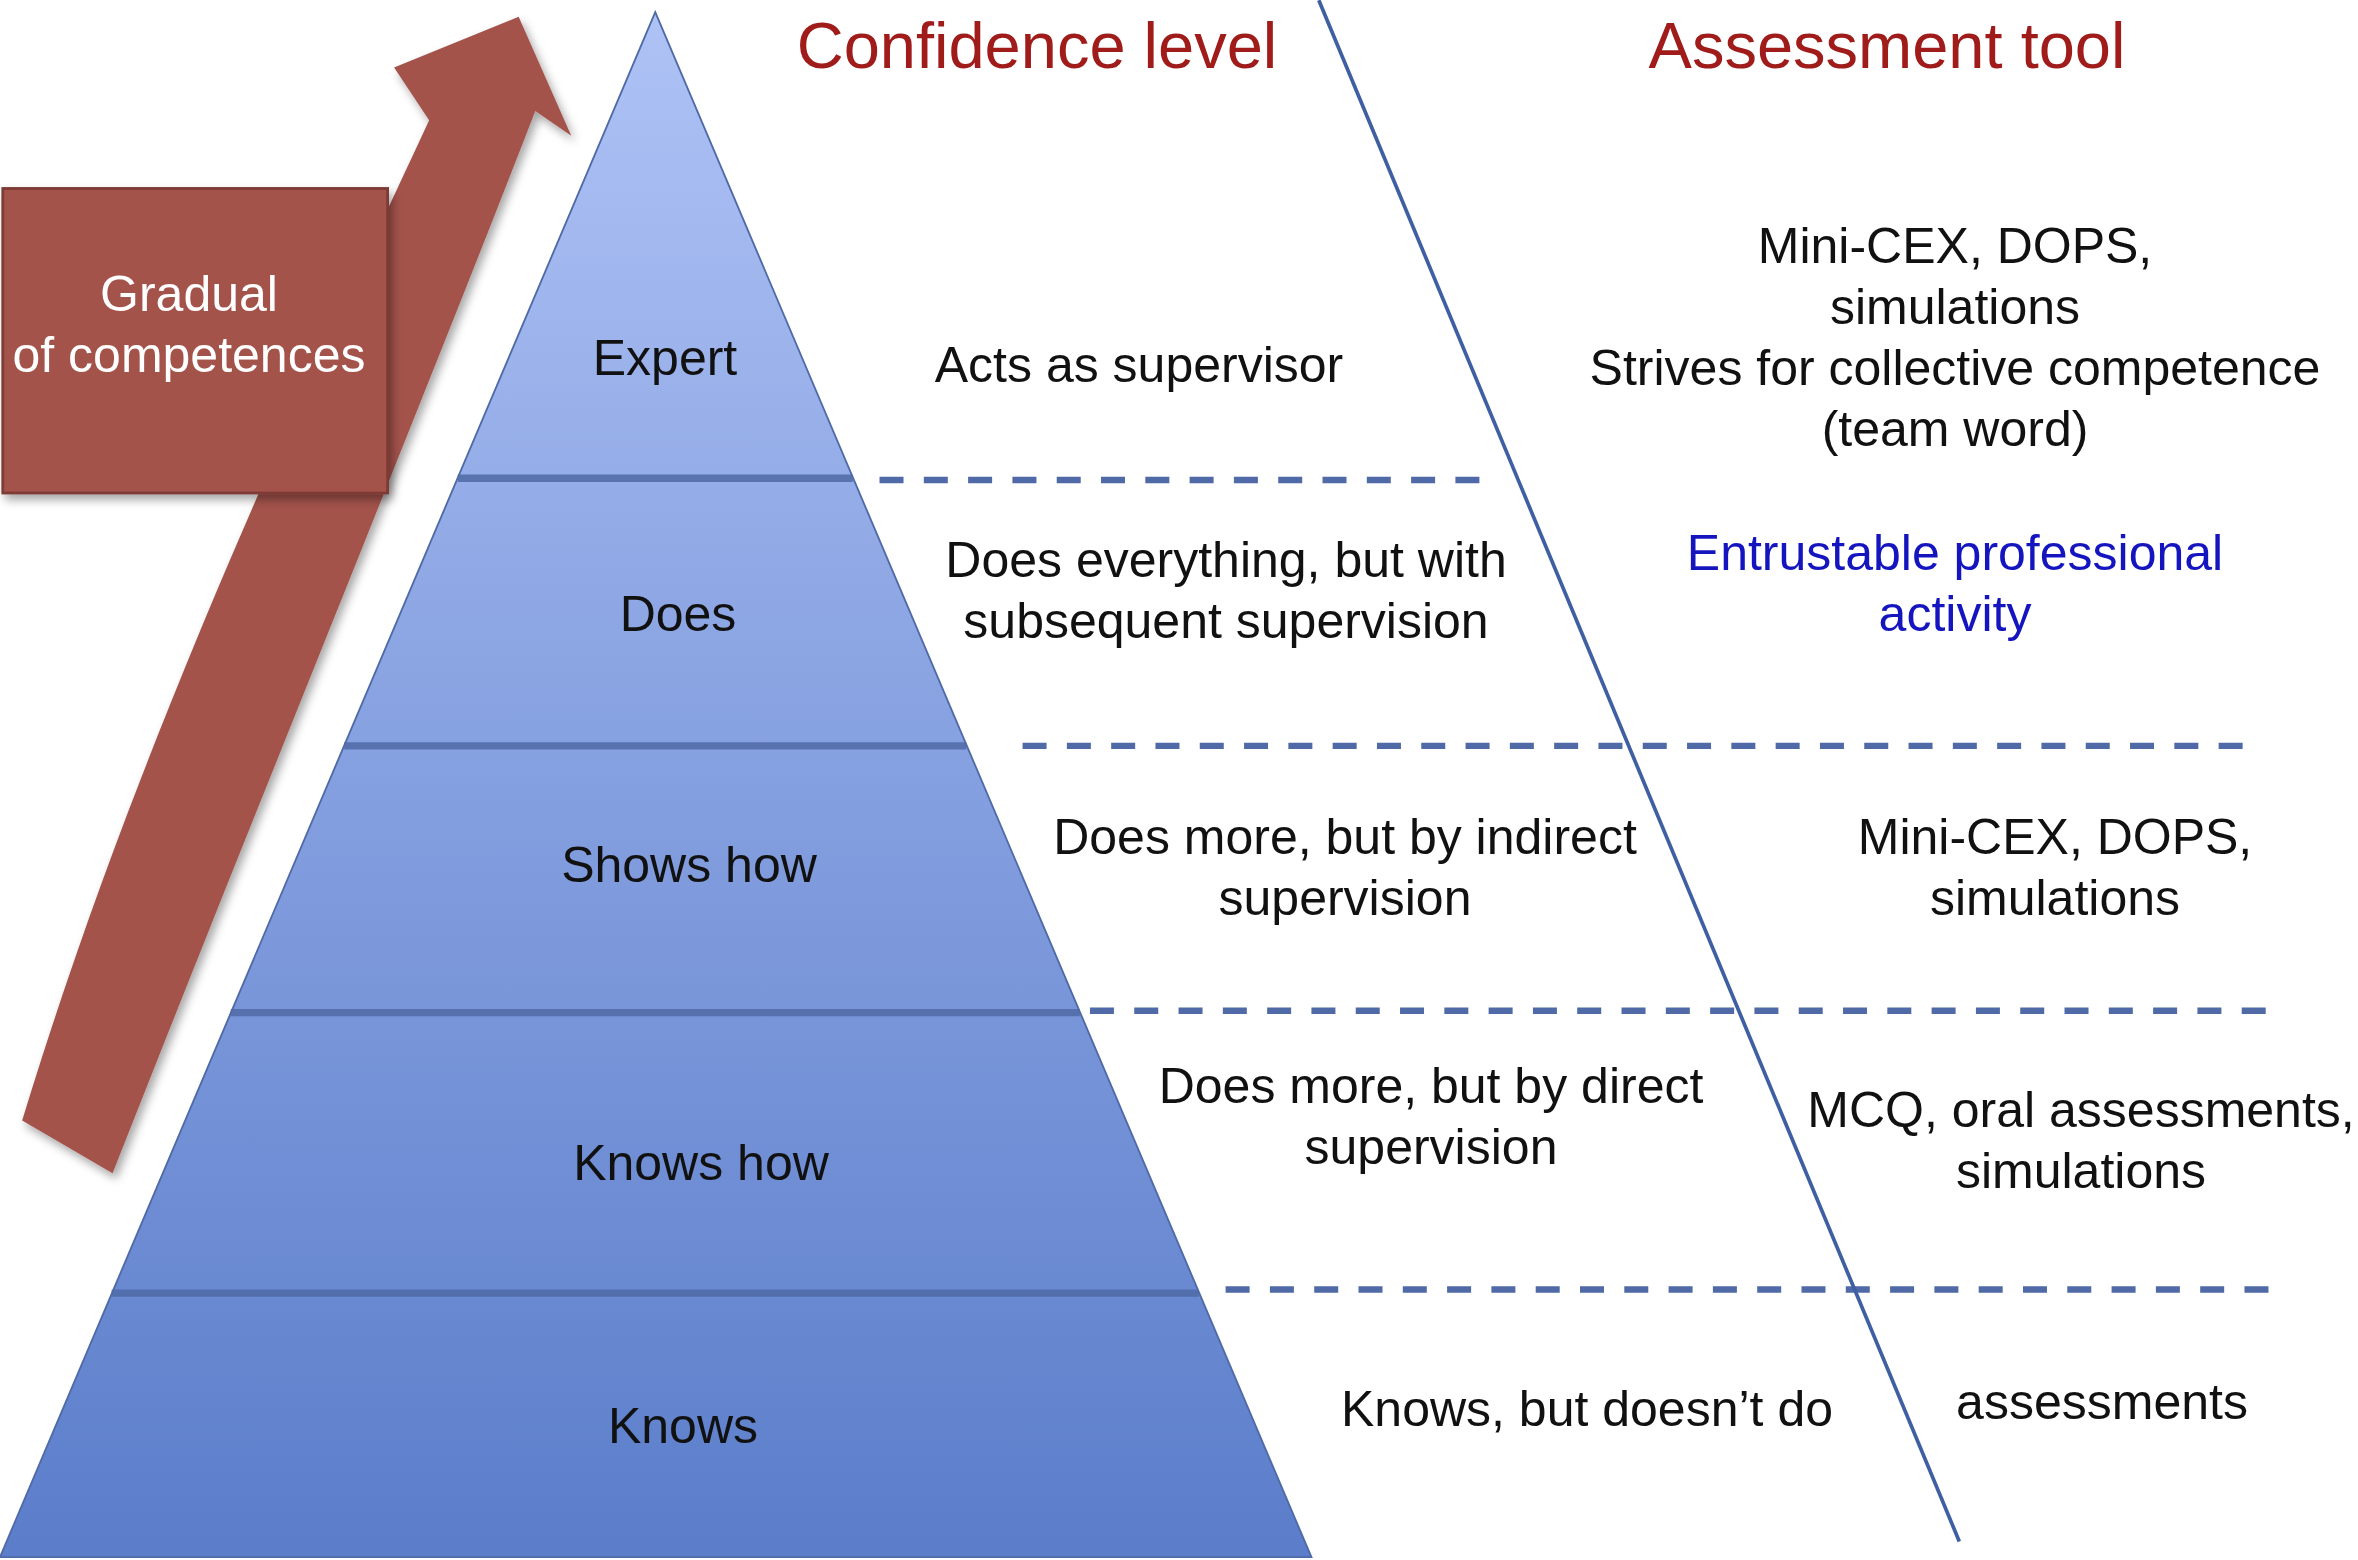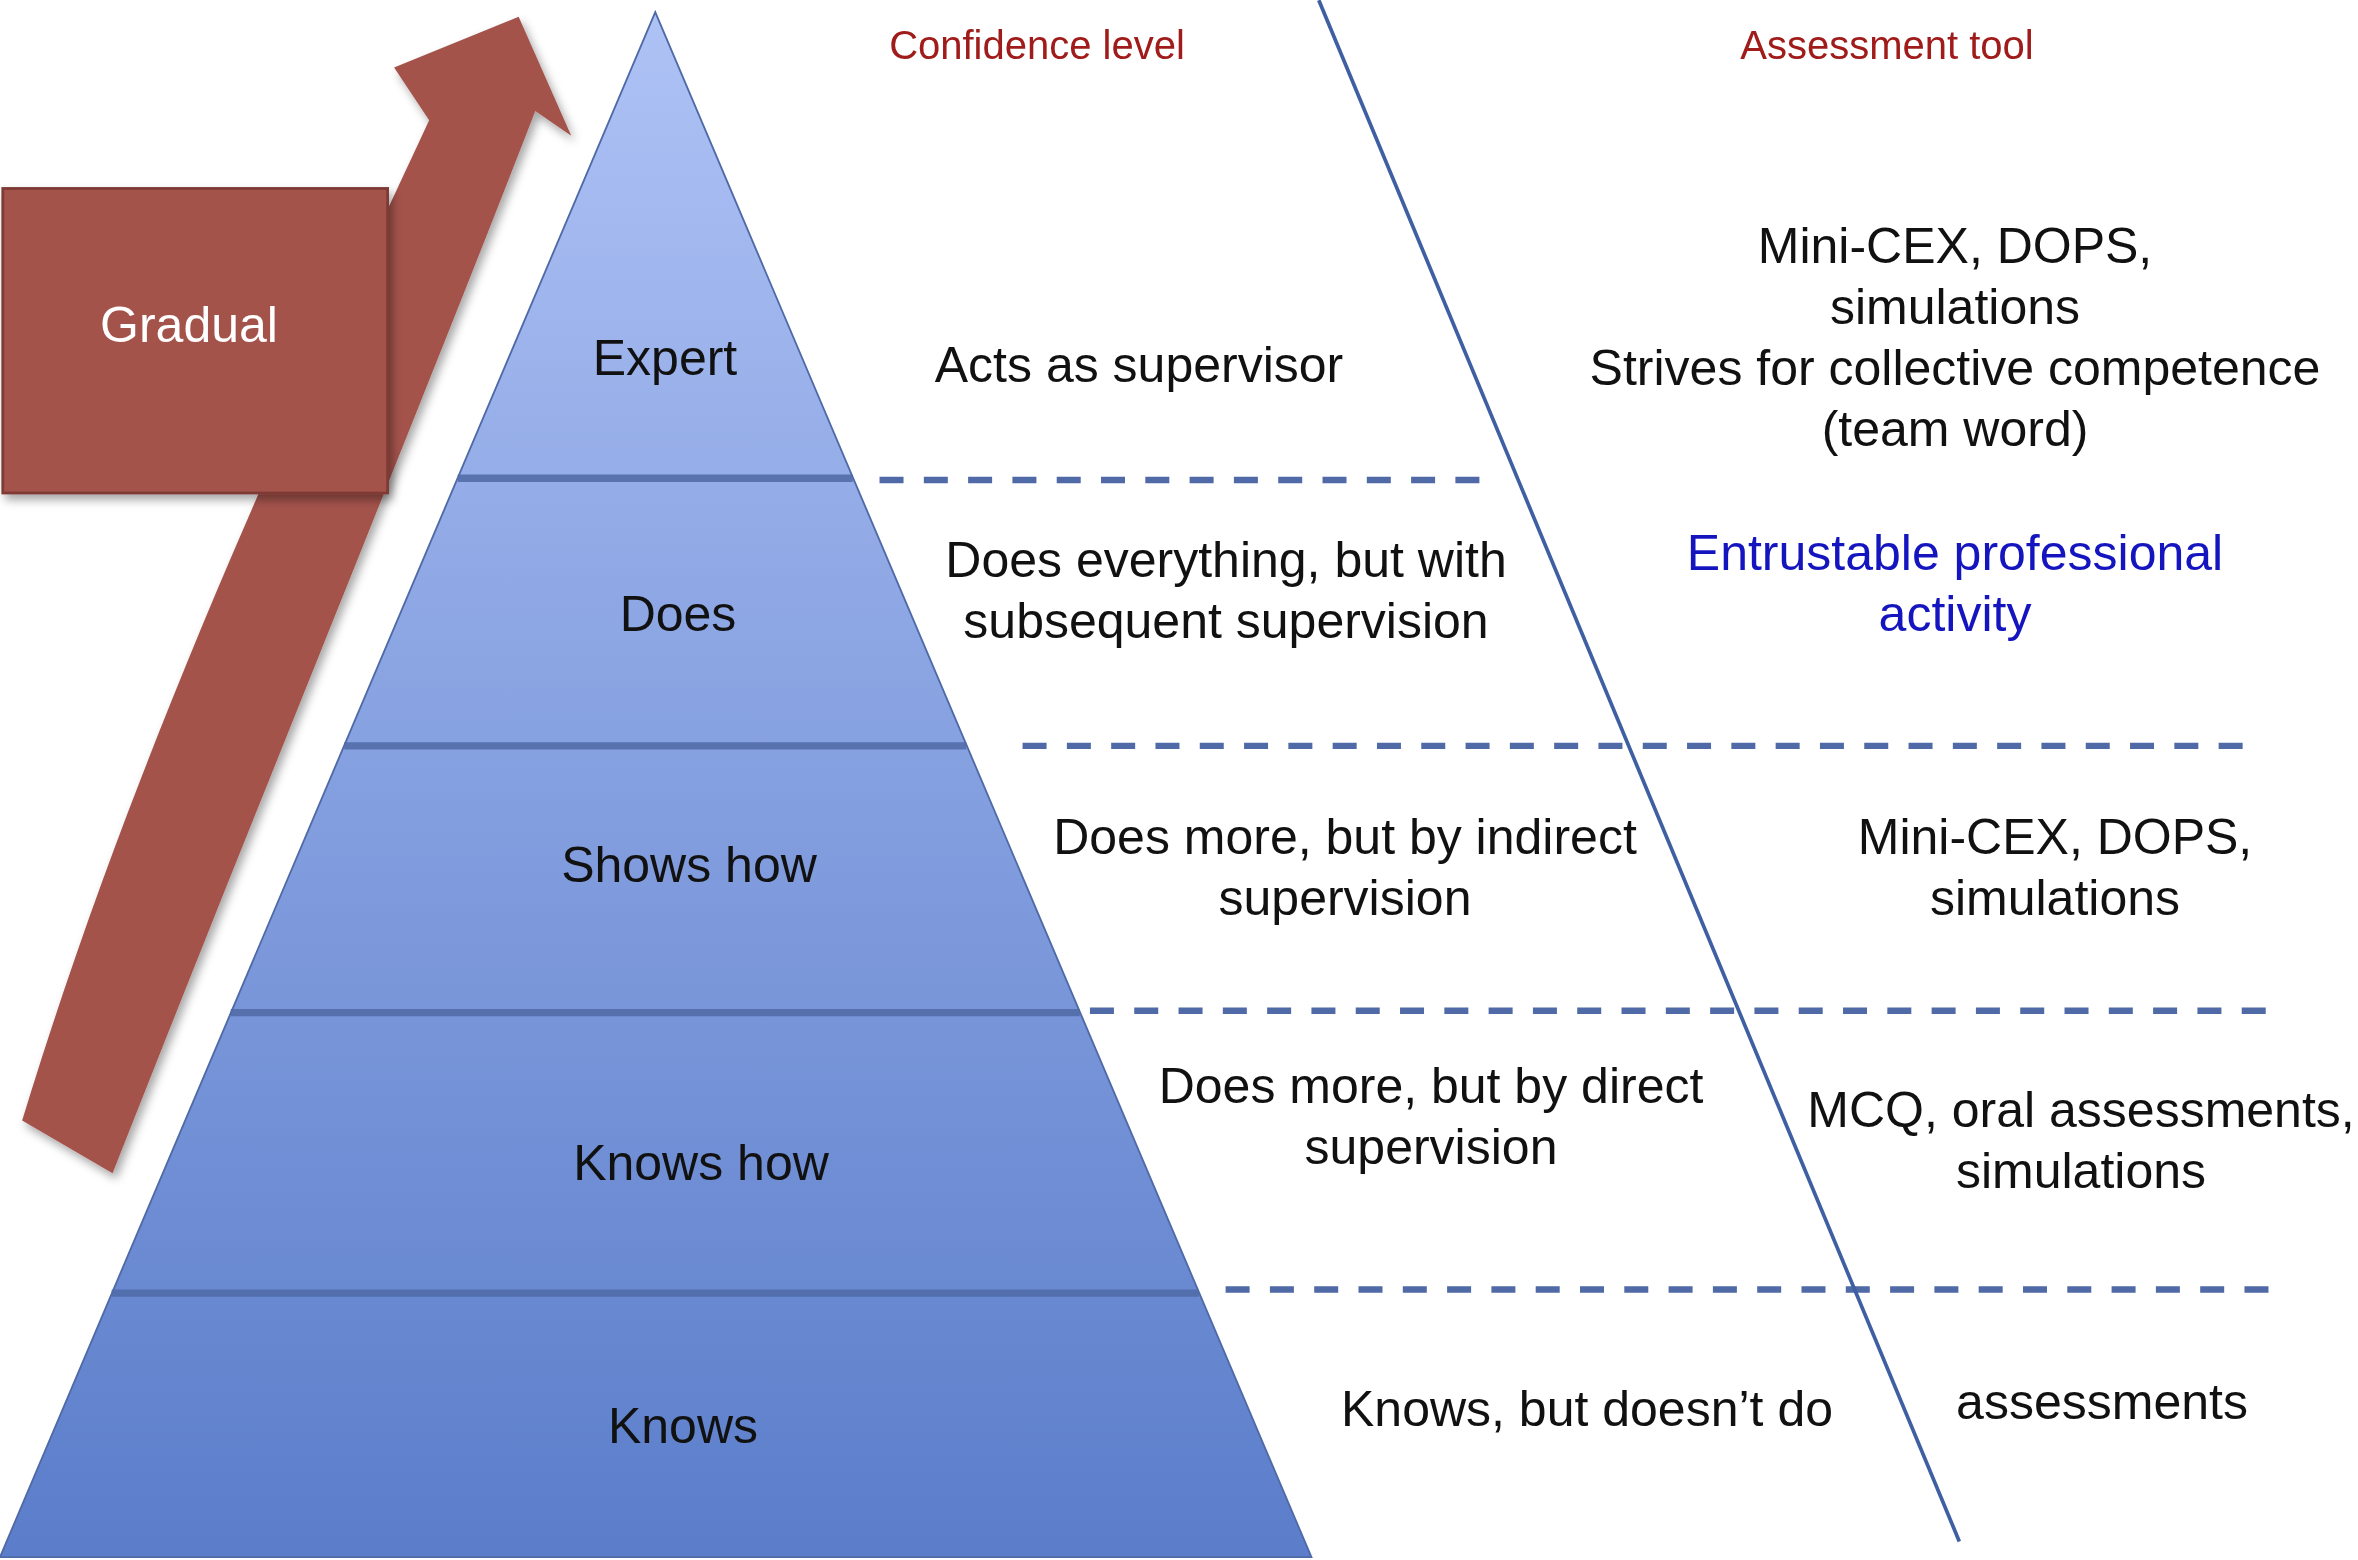--- a/index.html
+++ b/index.html
@@ -1,19 +1,19 @@
 <!DOCTYPE html>
 <html style="font-size:14.8px"><head>
 <meta charset="utf-8">
 <style>
   html, body { margin:0; padding:0; background:#ffffff; }
   body { width:2358px; height:1561px; position:relative; overflow:hidden; font-family:"Liberation Sans", sans-serif; }
   svg.canvas { position:absolute; left:0; top:0; }
   .t { position:absolute; transform:translate(-50%,-50%); text-align:center; white-space:nowrap; font-size:50px; line-height:61px; color:#111; font-family:"Liberation Sans", sans-serif; }
-  .hdr { color:#a01c1a; font-size:40px; }
+  .hdr { color:#a01c1a; font-size:65px; }
   .epa { color:#1515c0; }
   .box-text { color:#ffffff; font-size:50px; line-height:61px; }
   .line { display:block; }
 </style>
 </head>
 <body>
 
 <svg class="canvas" width="2358" height="1561" viewBox="0 0 2555 1691" xmlns="http://www.w3.org/2000/svg">
   <defs>
     <linearGradient id="pyrGrad" x1="0" y1="0" x2="0" y2="1">
@@ -48,20 +48,21 @@
   </g>
 
   <line x1="1429" y1="0" x2="2123" y2="1670" stroke="#3f5fa3" stroke-width="4"></line>
 </svg>
 
 <div class="t hdr" style="left:1037px; top:45px;">Confidence level</div>
 <div class="t hdr" style="left:1887px; top:45px;">Assessment tool</div>
 
 <div class="t box-text" style="left:189px; top:325px;">
   <span class="line">Gradual</span>
+  <span class="line">of competences</span>
 </div>
 
 <div class="t" style="left:665px; top:358px;">Expert</div>
 <div class="t" style="left:678px; top:614px;">Does</div>
 <div class="t" style="left:689px; top:865px;">Shows how</div>
 <div class="t" style="left:701px; top:1163px;">Knows how</div>
 <div class="t" style="left:683px; top:1426px;">Knows</div>
 
 <div class="t" style="left:1139px; top:349px;margin-top:16px;">
   <span class="line">Acts as supervisor</span>

